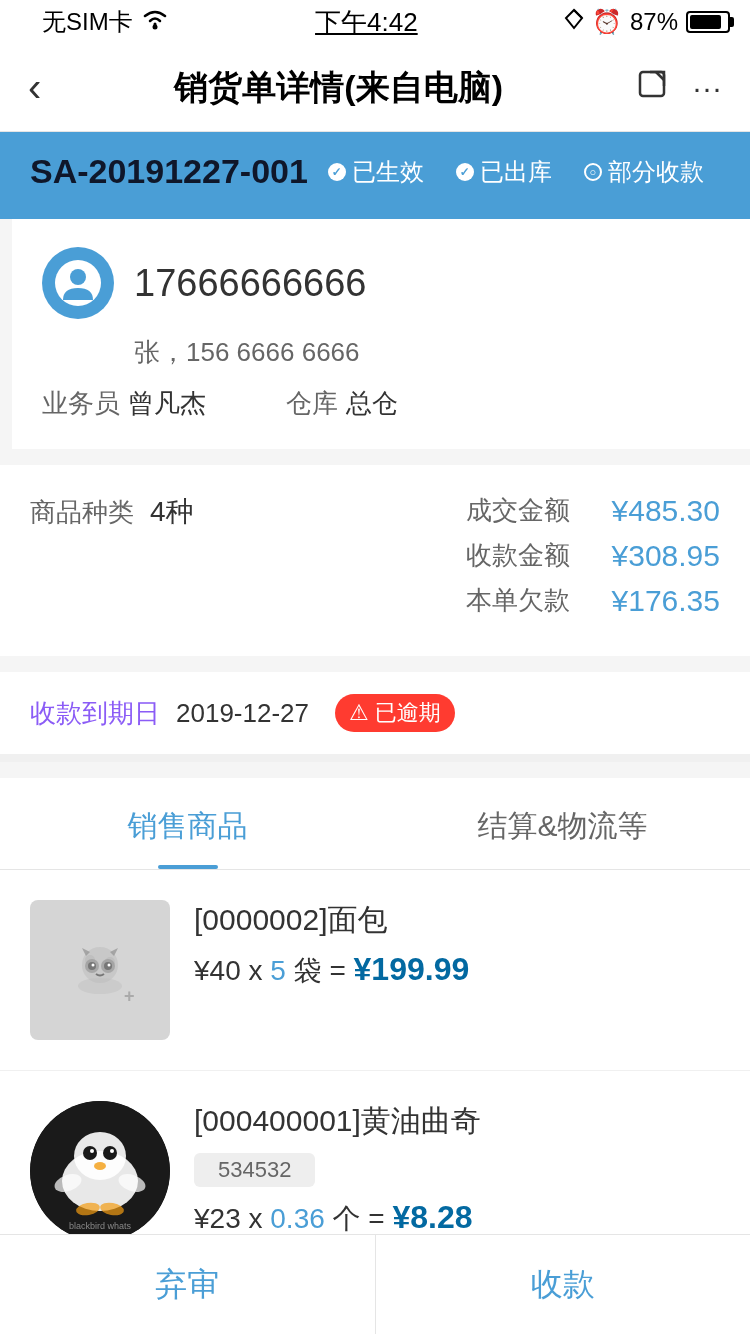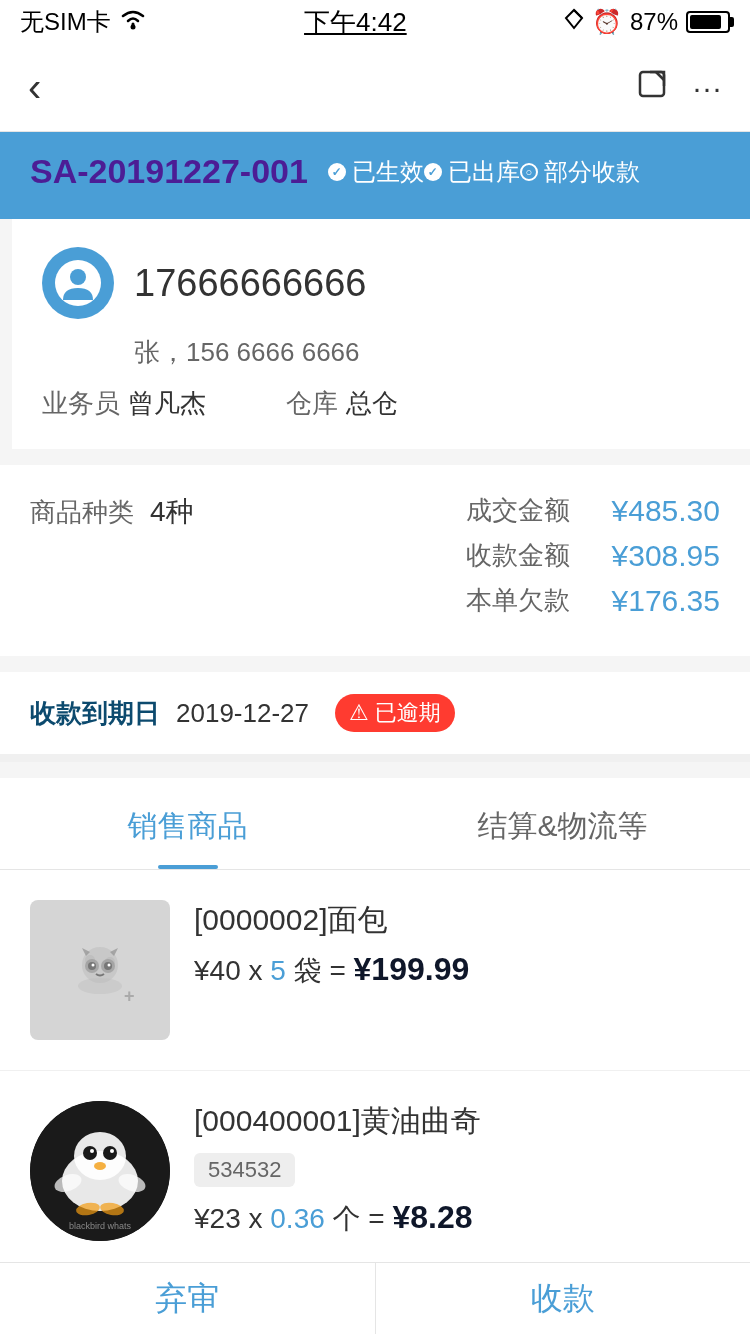--- a/index.html
+++ b/index.html
@@ -22,20 +22,21 @@
       align-items: center;
       justify-content: space-between;
       padding: 0 20px;
       font-size: 24px;
       color: #000;
     }
     .status-left {
       display: flex;
       align-items: center;
       gap: 8px;
+      margin-left: 22px;
     }
     .status-center {
       font-size: 26px;
       font-weight: 500;
       text-decoration: underline;
     }
     .status-right {
       display: flex;
       align-items: center;
       gap: 8px;
@@ -109,26 +110,26 @@
     }
     .banner-top {
       display: flex;
       align-items: center;
       gap: 20px;
       margin-bottom: 12px;
     }
     .order-number {
       font-size: 34px;
       font-weight: bold;
-      color: #4c1d95;
+      color: #0f172a;
     }
     .status-tags {
       display: flex;
       align-items: center;
-      gap: 0;
+      gap: 32px;
     }
     .status-tag {
       display: flex;
       align-items: center;
       gap: 6px;
       font-size: 24px;
       color: #fff;
     }
     .status-tag .dot {
       width: 18px;
@@ -278,21 +279,21 @@
       background: #fff;
       padding: 22px 30px;
       margin-bottom: 16px;
       display: flex;
       align-items: center;
       gap: 16px;
       font-size: 26px;
       color: #333;
       border-bottom: 8px solid #f0f0f0;
     }
-    .due-label { color: #0c4a6e; font-weight: bold; }
+    .due-label { color: #8b5cf6; }
     .due-date { color: #333; margin-right: 10px; }
     .overdue-badge {
       background: #ff3b30;
       color: #fff;
       border-radius: 20px;
       padding: 4px 14px;
       font-size: 22px;
       display: flex;
       align-items: center;
       gap: 6px;
@@ -365,46 +366,46 @@
     .product-name {
       font-size: 30px;
       color: #333;
       margin-bottom: 10px;
       font-weight: 500;
     }
     .product-sku {
       display: inline-block;
       background: #eee;
       border-radius: 6px;
-      padding: 4px 14px;
+      padding: 4px 24px;
       font-size: 22px;
       color: #666;
       margin-bottom: 12px;
     }
     .product-price-row {
       font-size: 28px;
       color: #333;
     }
     .qty-highlight {
       color: #4A9ED6;
     }
     .total-highlight {
-      color: #0f172a;
+      color: #0369a1;
       font-weight: bold;
       font-size: 32px;
       text-align: right;
     }
 
     
     .bottom-bar {
       position: fixed;
       bottom: 0;
       left: 0;
       width: 750px;
-      height: 72px;
+      height: 100px;
       background: #fff;
       display: flex;
       border-top: 1px solid #e5e5e5;
     }
     .bottom-btn {
       flex: 1;
       display: flex;
       align-items: center;
       justify-content: center;
       font-size: 32px;
@@ -446,20 +447,21 @@
     <span class="battery-icon">
       <div class="battery-fill"></div>
     </span>
   </div>
 </div>
 
 <div class="nav-bar">
   <div class="nav-left">
     <span class="nav-back">‹</span>
   </div>
+  <div class="nav-title">销货单详情(来自电脑)</div>
   <div class="nav-right">
     <span class="nav-icon">
       <svg width="32" height="32" viewBox="0 0 32 32" fill="none" stroke="#333" stroke-width="2.5">
         <rect x="4" y="4" width="24" height="24" rx="3"></rect>
         <path d="M20 4 L28 12"></path>
         <path d="M14 4 L28 4 L28 18"></path>
       </svg>
     </span>
     <span class="nav-icon">···</span>
   </div>

